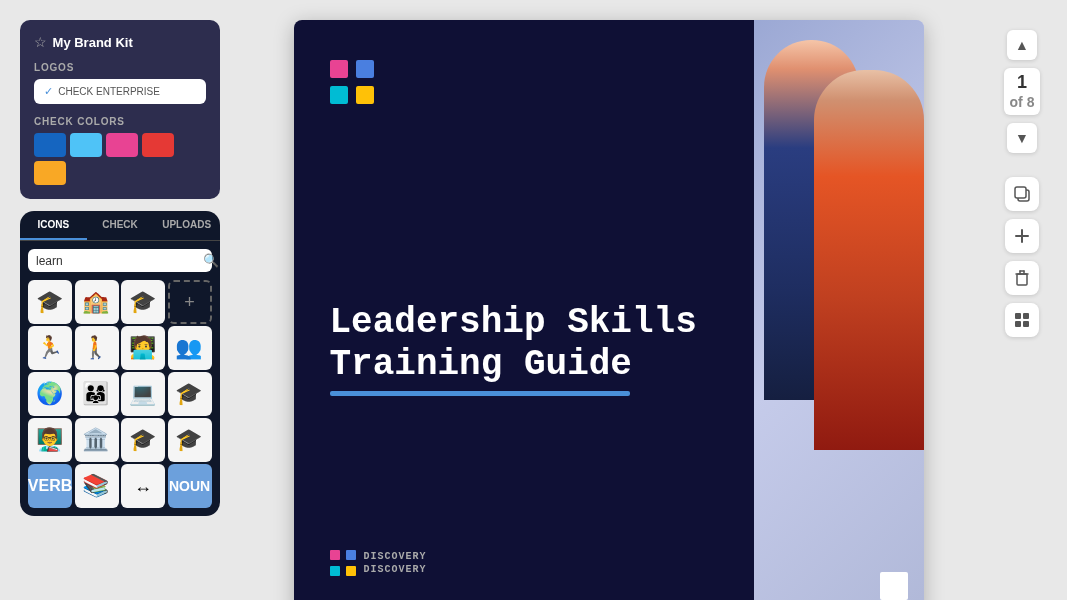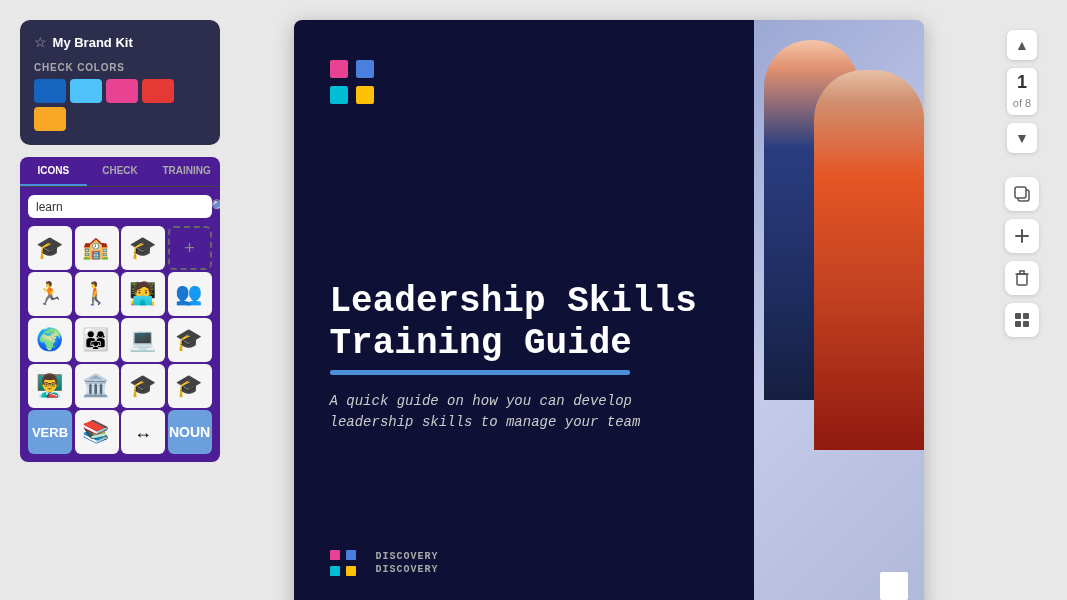--- a/index.html
+++ b/index.html
@@ -87,22 +87,22 @@
     }
 
     .color-swatch {
       width: 32px;
       height: 24px;
       border-radius: 4px;
     }
 
     
     .icons-panel {
-      background: #4c1d95;
-      border-radius: 8px;
+      background: #0f172a;
+      border-radius: 14px;
       padding: 0;
       overflow: hidden;
     }
 
     .icons-tabs {
       display: flex;
       border-bottom: 1px solid #444;
     }
 
     .icons-tab {
@@ -124,21 +124,21 @@
     .icons-search-row {
       padding: 8px 8px 4px;
     }
 
     .icons-search-wrap {
       display: flex;
       align-items: center;
       background: white;
       border-radius: 6px;
       padding: 4px 8px;
-      gap: 20px;
+      gap: 12px;
     }
 
     .icons-search-input {
       border: none;
       outline: none;
       font-size: 12px;
       flex: 1;
       color: #333;
       background: transparent;
     }
@@ -243,21 +243,21 @@
     .canvas-subtitle {
       font-size: 14px;
       color: #ccc;
       font-style: italic;
       line-height: 1.5;
     }
 
     .canvas-footer {
       display: flex;
       align-items: center;
-      gap: 20px;
+      gap: 8px;
     }
 
     .footer-logo-mini {
       width: 26px;
       height: 26px;
       position: relative;
     }
 
     .footer-text {
       font-size: 10px;
@@ -311,22 +311,23 @@
     }
 
     .page-num {
       font-size: 18px;
       font-weight: 700;
       color: #333;
       display: block;
     }
 
     .page-total {
-      font-size: 11px;
+      font-size: 14px;
       color: #888;
+      font-weight: bold;
     }
 
     .action-btn {
       width: 34px;
       height: 34px;
       background: white;
       border: none;
       border-radius: 8px;
       display: flex;
       align-items: center;
@@ -370,38 +371,45 @@
 <body>
 
 <div class="left-panel">
 
   <div class="brand-kit-card">
     <div class="brand-kit-header">
       <span class="star-icon">☆</span>
       <span class="brand-kit-title">My Brand Kit</span>
     </div>
 
+    <div class="logos-section">
+      <div class="section-label">LOGOS</div>
+      <button class="check-enterprise-btn">
+        <span class="check-icon">✓</span>
+        <span>CHECK ENTERPRISE</span>
+      </button>
+    </div>
 
     <div class="brand-colors-section">
       <div class="section-label">CHECK COLORS</div>
       <div class="colors-row">
         <div class="color-swatch" style="background:#1565c0;"></div>
         <div class="color-swatch" style="background:#4fc3f7;"></div>
         <div class="color-swatch" style="background:#e84393;"></div>
         <div class="color-swatch" style="background:#e53935;"></div>
         <div class="color-swatch" style="background:#f9a825;"></div>
       </div>
     </div>
   </div>
 
   <div class="icons-panel">
     <div class="icons-tabs">
       <div class="icons-tab active">ICONS</div>
       <div class="icons-tab">CHECK</div>
-      <div class="icons-tab">TRAINING</div>
+      <div class="icons-tab">UPLOADS</div>
     </div>
 
     <div class="icons-search-row">
       <div class="icons-search-wrap">
         <input class="icons-search-input" type="text" value="learn" placeholder="learn" style="">
         <span class="search-icon-svg">🔍</span>
       </div>
     </div>
 
     <div class="icons-grid">
@@ -419,21 +427,21 @@
       <div class="icon-cell">🌍</div>
       <div class="icon-cell">👨‍👩‍👧</div>
       <div class="icon-cell">💻</div>
       <div class="icon-cell">🎓</div>
 
       <div class="icon-cell">👨‍🏫</div>
       <div class="icon-cell">🏛️</div>
       <div class="icon-cell">🎓</div>
       <div class="icon-cell">🎓</div>
 
-      <div class="icon-cell" style="background:#6ca0dc;color:white;font-size:13px;font-weight:700;">VERB</div>
+      <div class="icon-cell" style="background:#6ca0dc;color:white;font-size:16px;font-weight:700;">VERB</div>
       <div class="icon-cell">📚</div>
       <div class="icon-cell" style="font-size:18px;">↔</div>
       <div class="icon-cell" style="background:#6ca0dc;color:white;font-size:14px;font-weight:700;">NOUN</div>
     </div>
   </div>
 
 </div>
 
 <div class="canvas-area">
   <div class="canvas-wrapper">
@@ -446,21 +454,20 @@
           <div class="logo-quad q-blue"></div>
           <div class="logo-quad q-teal"></div>
           <div class="logo-quad q-yellow"></div>
           <div class="logo-center-hole"></div>
         </div>
       </div>
 
       <div style="margin-top:60px;">
         <div class="canvas-title">Leadership Skills Training Guide</div>
         <div class="title-underline"></div>
-        <div class="canvas-subtitle">A quick guide on how you can develop leadership skills to manage your team</div>
       </div>
 
       <div class="canvas-footer">
         <div class="footer-logo-mini" style="position:relative;width:26px;height:26px;">
           <div style="position:absolute;width:10px;height:10px;background:#e84393;top:0;left:0;border-radius:1px;"></div>
           <div style="position:absolute;width:10px;height:10px;background:#4a7fe0;top:0;right:0;border-radius:1px;"></div>
           <div style="position:absolute;width:10px;height:10px;background:#00bcd4;bottom:0;left:0;border-radius:1px;"></div>
           <div style="position:absolute;width:10px;height:10px;background:#ffc107;bottom:0;right:0;border-radius:1px;"></div>
           <div style="position:absolute;width:8px;height:8px;background:#0f1035;border-radius:50%;top:50%;left:50%;transform:translate(-50%,-50%);"></div>
         </div>

